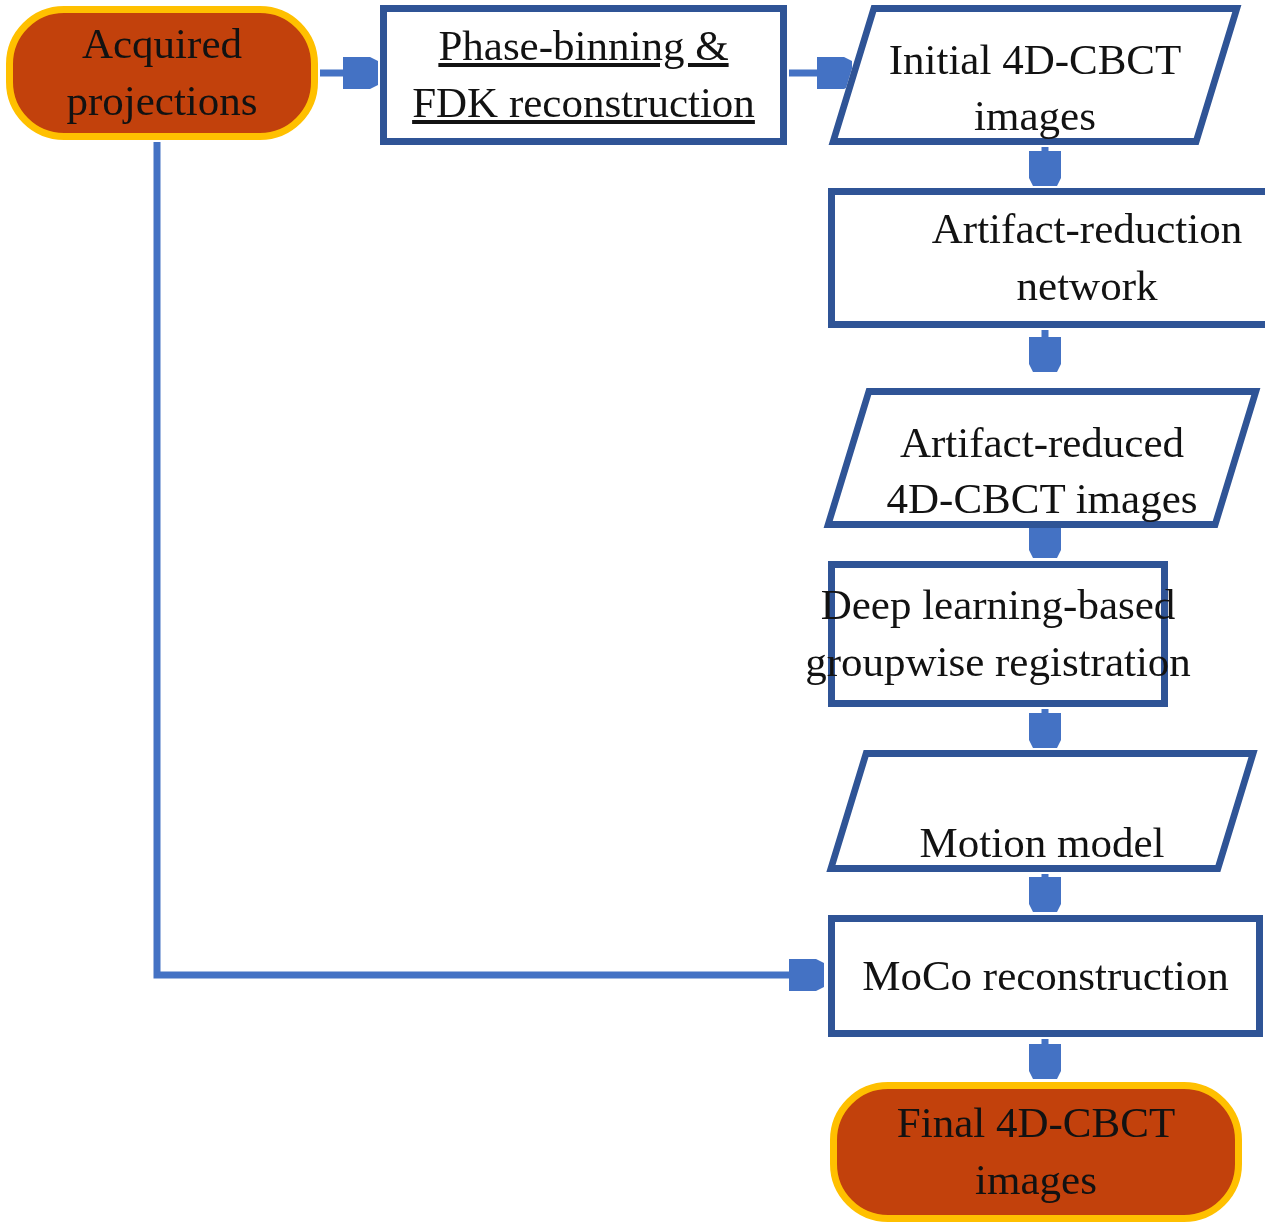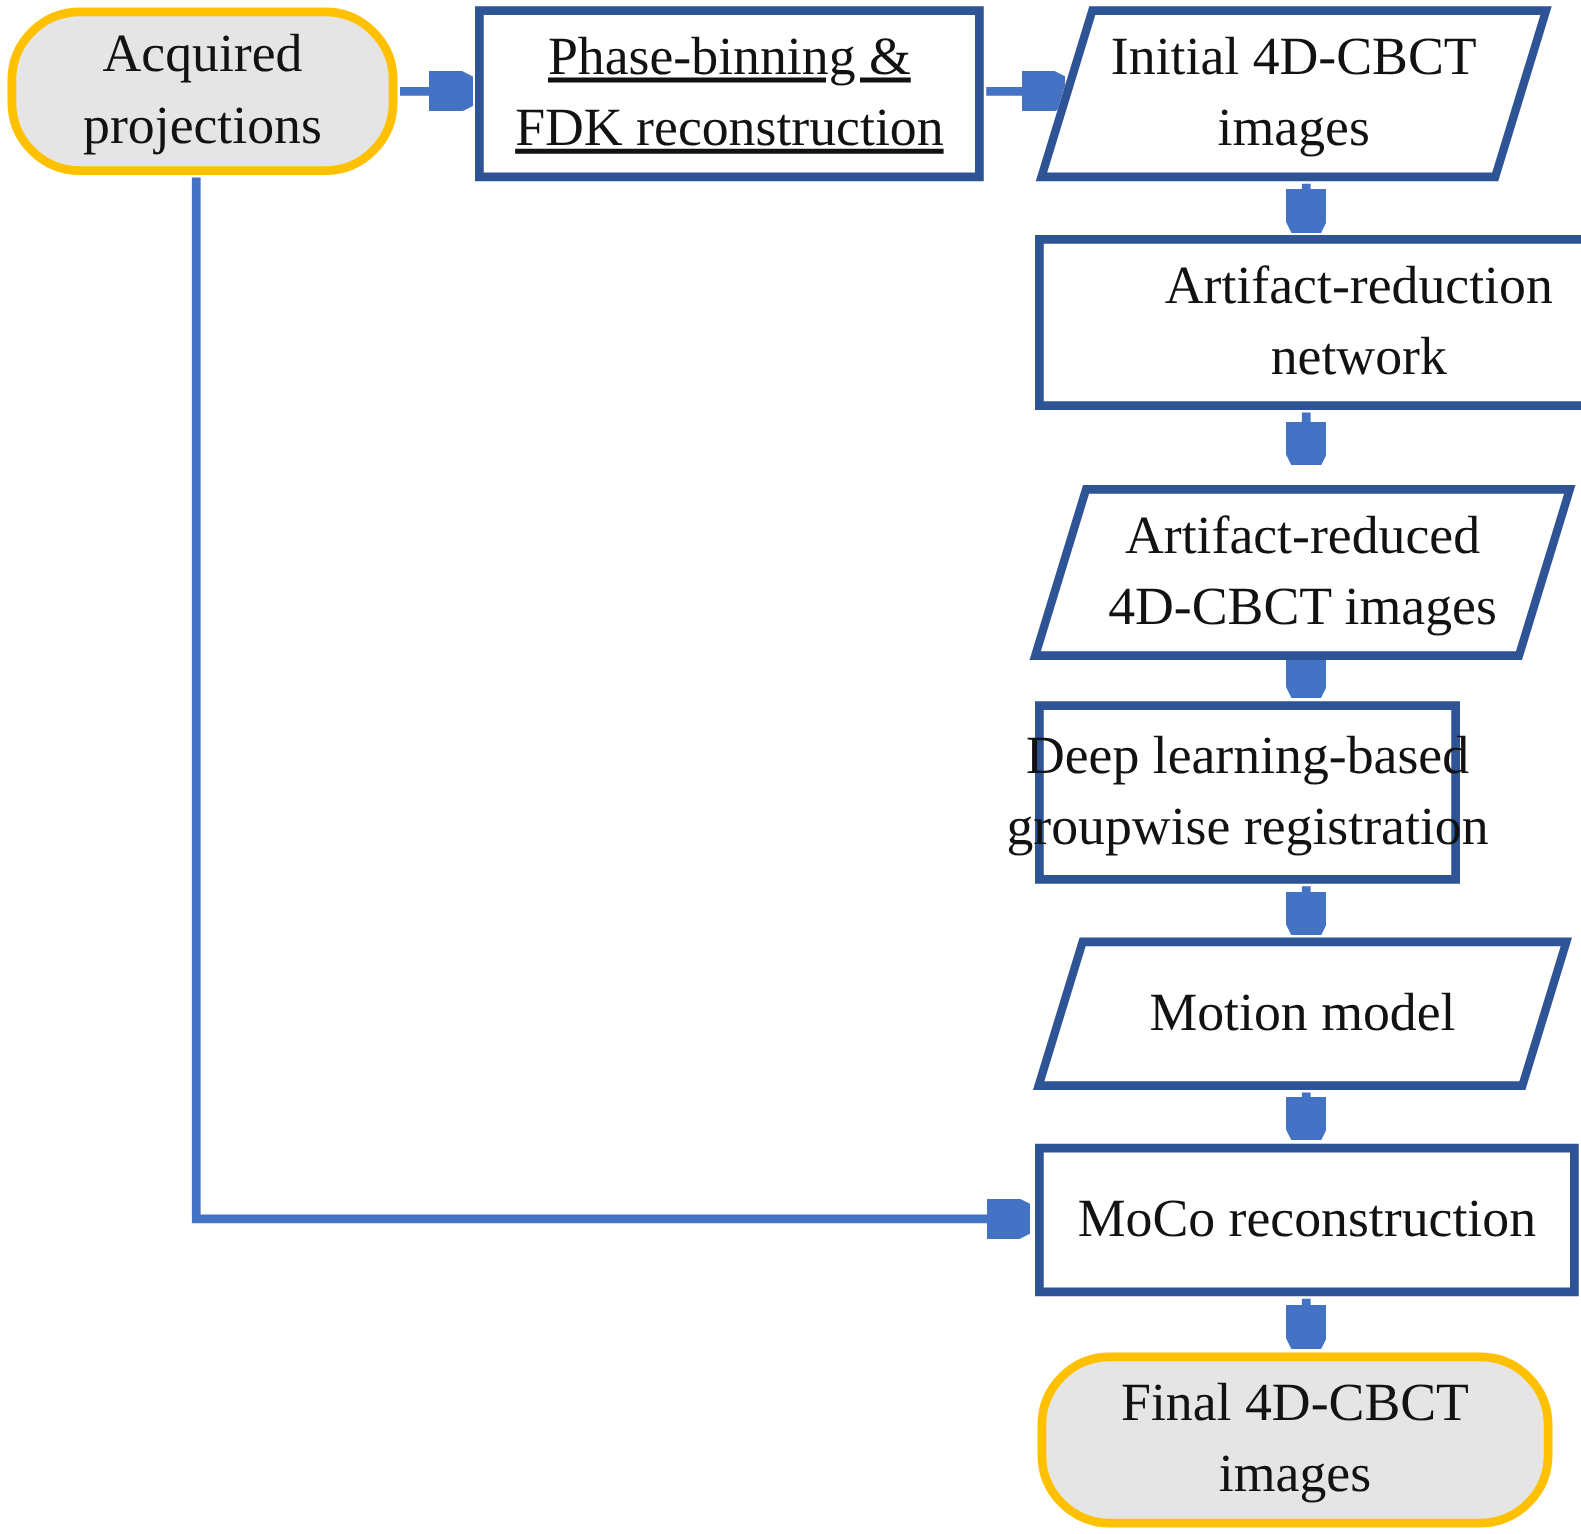--- a/index.html
+++ b/index.html
@@ -17,23 +17,23 @@
     color:var(--text-color);
   }
   #canvas{position:absolute;inset:0;}
   svg.edges{position:absolute;left:0;top:0;width:1265px;height:1227px;}
   svg.edges path{stroke:var(--arrow-color);stroke-width:7;fill:none;stroke-linejoin:miter;}
 
   .node{position:absolute;display:flex;flex-direction:column;align-items:center;justify-content:center;text-align:center;}
   .label{position:relative;z-index:2;font-size:43px;line-height:1.32;white-space:nowrap;}
 
   .rect-node{border:7px solid var(--process-border);background:#fff;}
-  .rounded-node{border:7px solid var(--terminal-border);background:#e5e5e5;border-radius:58px;}
+  .rounded-node{border:7px solid var(--terminal-border);background:#c2410c;border-radius:58px;}
 
-  .para-node{background:transparent;border:none;}
+  .para-node{background:transparent;border:none;justify-content:flex-end;}
   .para-skin{
     position:absolute;top:0;bottom:0;left:22px;right:22px;
     border:7px solid var(--process-border);background:#fff;
     transform:skewX(-17deg);z-index:1;
   }
 </style>
 </head>
 <body>
 
 <div id="canvas">

